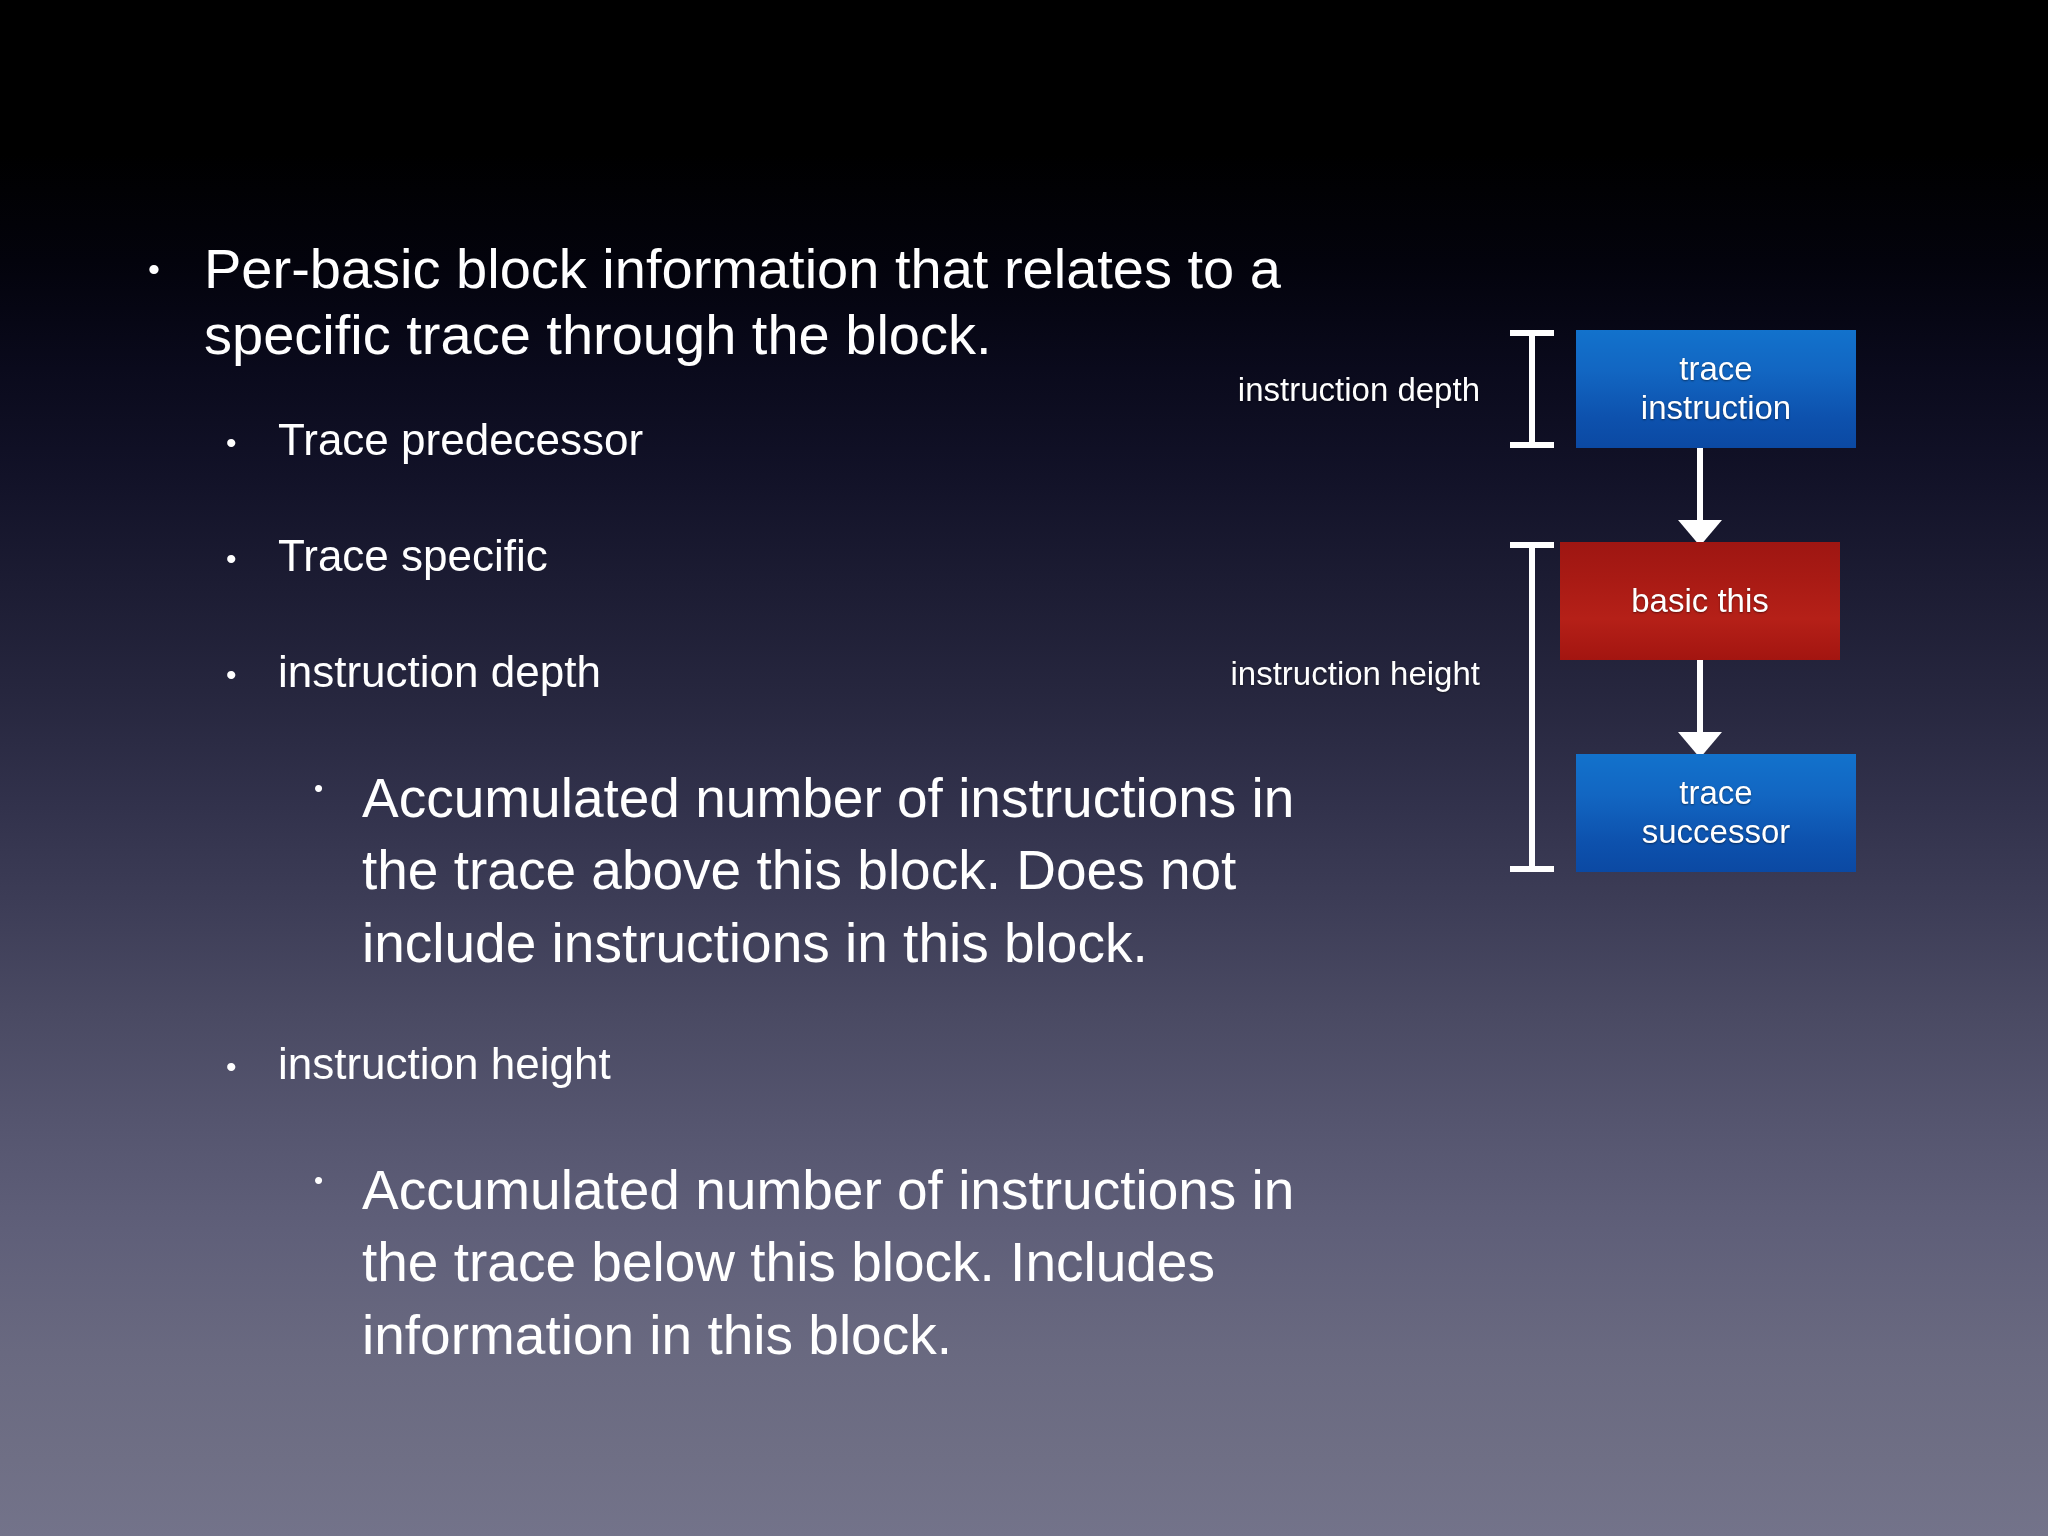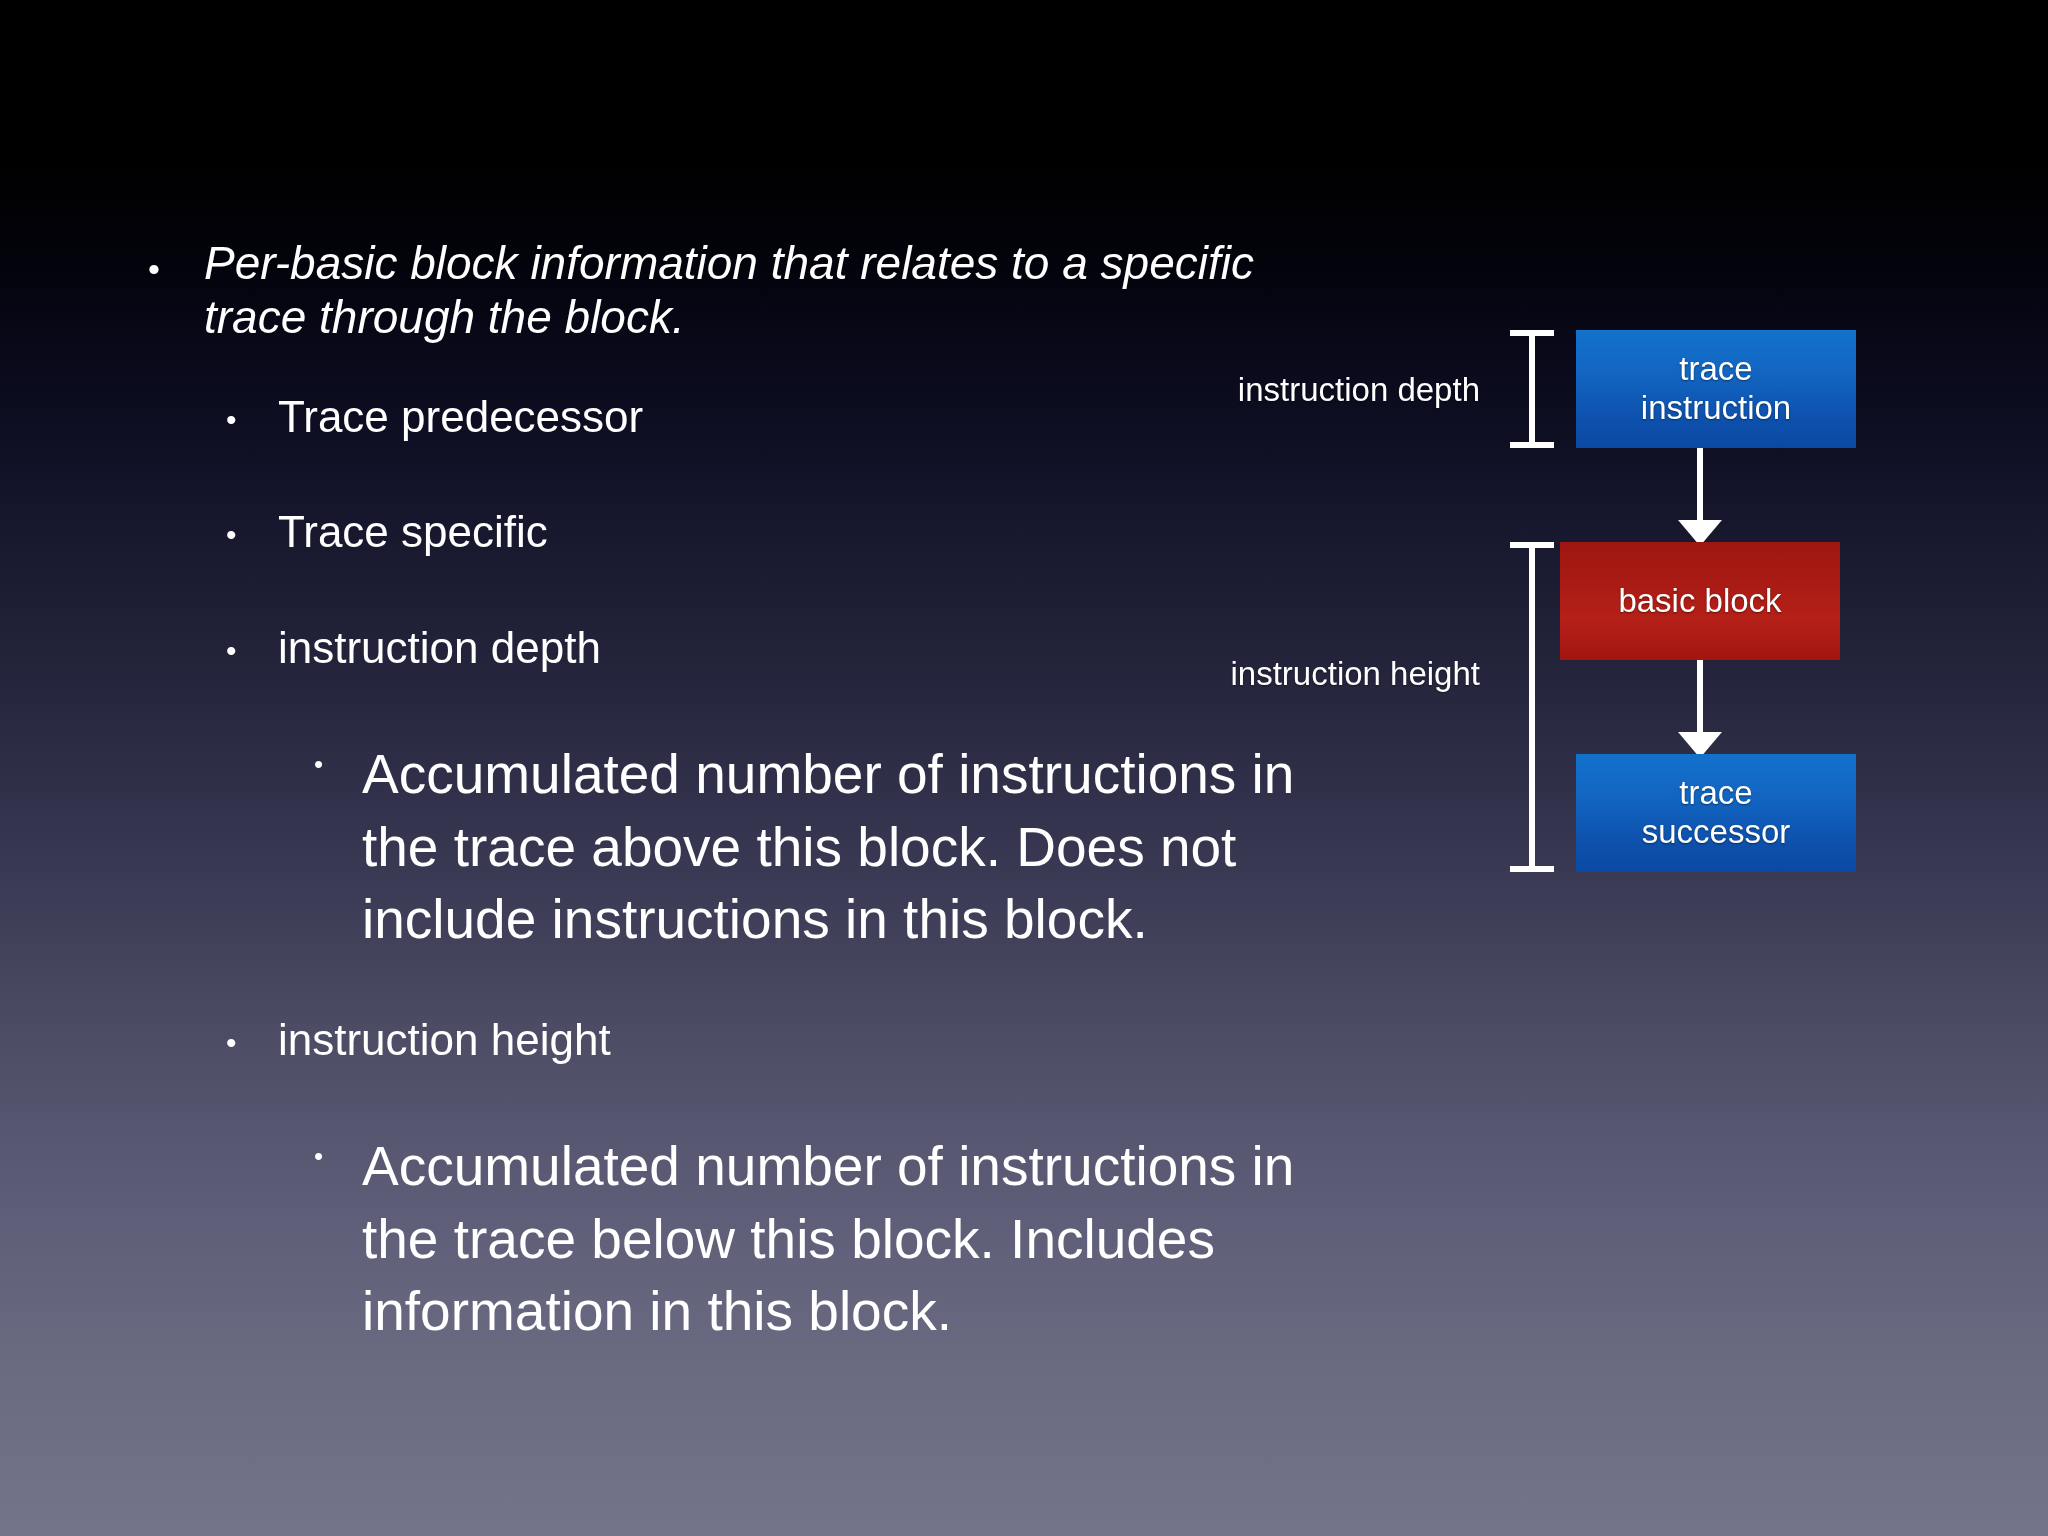--- a/index.html
+++ b/index.html
@@ -66,21 +66,21 @@
     color: #ffffff;
     text-align: left;
   }
   .btext {
     flex: 1 1 auto;
   }
 
   
   .lvl1 { margin-bottom: 46px; }
   .lvl1 .dot { font-size: 34px; width: 56px; padding-top: 16px; }
-  .lvl1 .btext { font-size: 46px; line-height: 1.18; font-style: italic; }
+  .lvl1 .btext { font-size: 56px; line-height: 1.18; }
 
   
   .lvl2 { margin-left: 78px; margin-bottom: 64px; }
   .lvl2 .dot { font-size: 30px; width: 52px; padding-top: 14px; }
   .lvl2 .btext { font-size: 44px; line-height: 1.18; }
 
   
   .lvl3 { margin-left: 166px; margin-bottom: 58px; }
   .lvl3 .dot { font-size: 26px; width: 48px; padding-top: 13px; }
   .lvl3 .btext { font-size: 55px; line-height: 1.32; }
@@ -243,21 +243,21 @@
       <span>
         <span>trace</span><br>
         <span>instruction</span>
       </span>
     </div>
 
     <div class="arrow" id="arrow1"></div>
     <div class="arrowhead" id="arrowhead1"></div>
 
     <div class="node node-red" id="node-bb">
-      <span>basic block</span>
+      <span>basic this</span>
     </div>
 
     <div class="arrow" id="arrow2"></div>
     <div class="arrowhead" id="arrowhead2"></div>
 
     <div class="node node-blue" id="node-succ">
       <span>
         <span>trace</span><br>
         <span>successor</span>
       </span>

